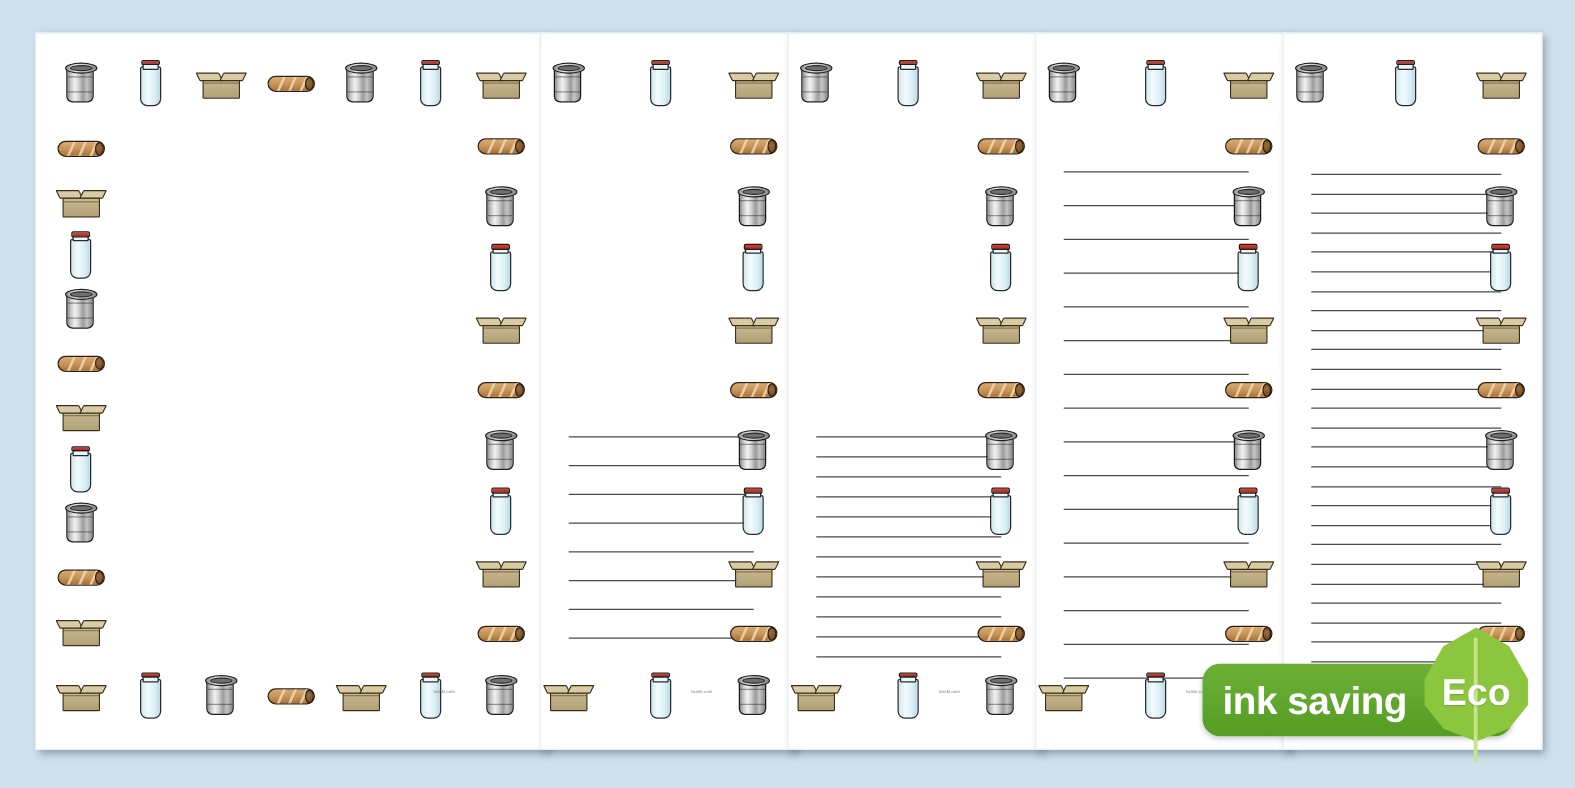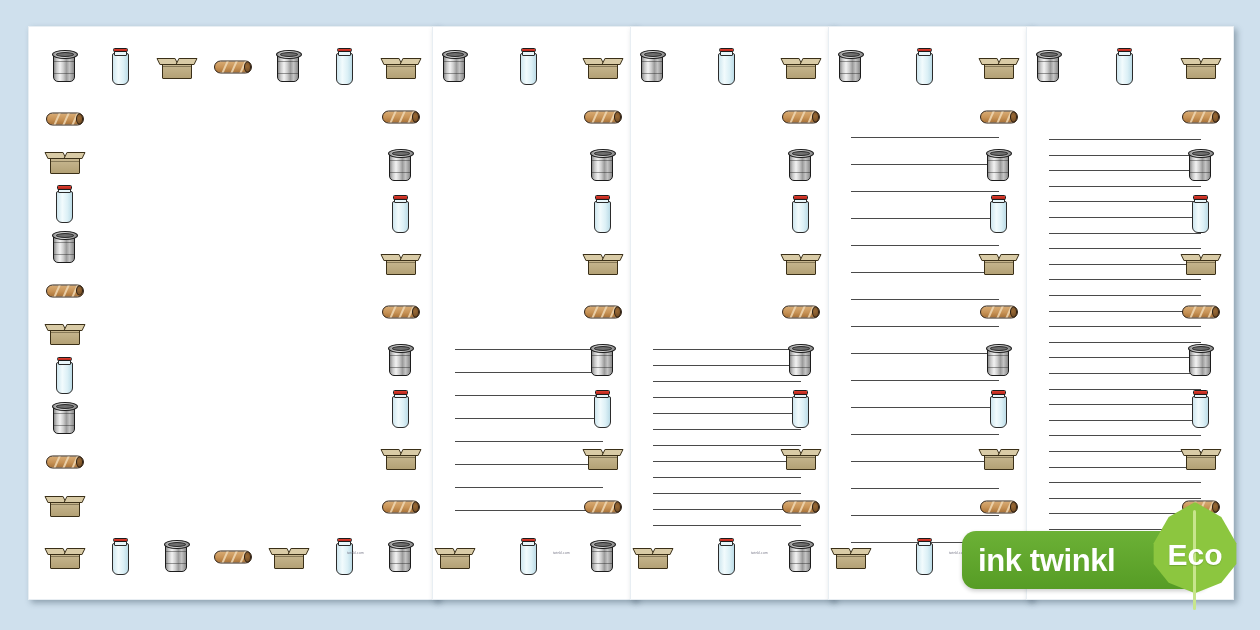--- a/index.html
+++ b/index.html
@@ -138,21 +138,21 @@
     border-radius:14px;
     box-shadow:0 2px 4px rgba(0,0,0,.2);
   }
   #eco-badge .pill-text{
     position:absolute;left:16px;top:12px;
     font-size:31px;color:#ffffff;font-weight:bold;
     letter-spacing:-.4px;
     font-family:"Liberation Sans", sans-serif;
   }
   #eco-badge .leaf{
-    position:absolute;left:186px;top:-29px;width:94px;height:108px;
+    position:absolute;left:172px;top:-29px;width:94px;height:108px;
   }
   #eco-badge .leaf .blade{
     position:absolute;left:0;top:0;width:94px;height:94px;
     background:#8cc63f;
     border-radius:50% 50% 50% 50% / 66% 66% 34% 34%;
     clip-path:polygon(50% 0%,78% 16%,94% 44%,94% 66%,78% 86%,50% 97%,22% 86%,6% 66%,6% 44%,22% 16%);
   }
   #eco-badge .leaf .vein{
     position:absolute;left:45px;top:8px;width:3px;height:100px;
     background:#c7e58c;border-radius:2px;
@@ -849,20 +849,20 @@
           <div class="cut c3"></div>
         </div>
         <div class="endcap"></div>
       </div>
       <div class="wm" style="left: 122px; top: 524px;">twinkl.com</div>
     </div>
   </div>
 
 <div id="eco-badge">
   <div class="pill">
-    <div class="pill-text">ink twinkl</div>
+    <div class="pill-text">ink saving</div>
   </div>
   <div class="leaf">
     <div class="blade"></div>
     <div class="vein"></div>
     <div class="eco-text">Eco</div>
   </div>
 </div>
 
 </body></html>

